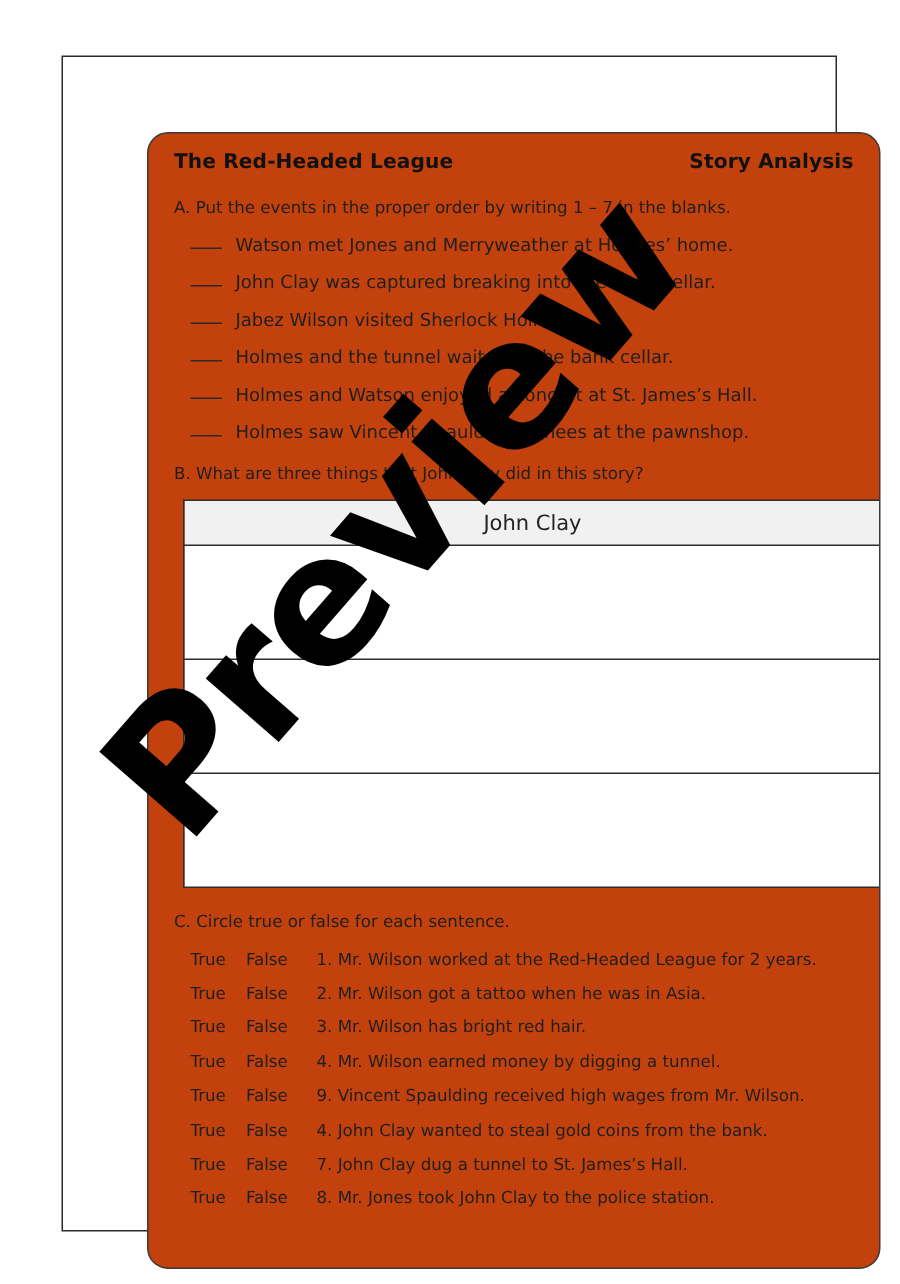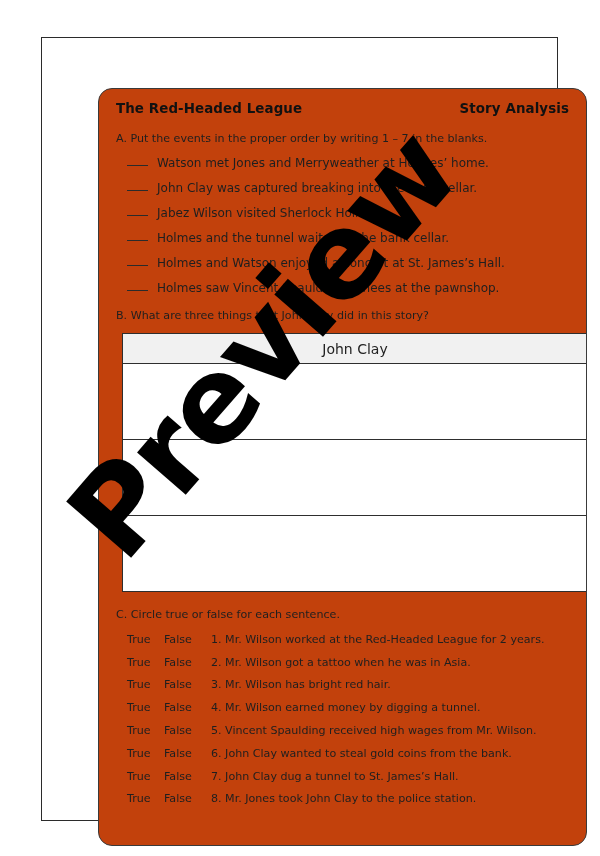--- a/index.html
+++ b/index.html
@@ -262,26 +262,26 @@
             <span class="tf-sentence">3. Mr. Wilson has bright red hair.</span>
           </li>
           <li class="tf-row">
             <span class="tf-true">True</span>
             <span class="tf-false">False</span>
             <span class="tf-sentence">4. Mr. Wilson earned money by digging a tunnel.</span>
           </li>
           <li class="tf-row">
             <span class="tf-true">True</span>
             <span class="tf-false">False</span>
-            <span class="tf-sentence">5. Vincent Spaulding received high wages from Mr. Wilson.</span>
-          </li>
-          <li class="tf-row">
-            <span class="tf-true">True</span>
-            <span class="tf-false">False</span>
-            <span class="tf-sentence">6. John Clay wanted to steal gold coins from the bank.</span>
+            <span class="tf-sentence">9. Vincent Spaulding received high wages from Mr. Wilson.</span>
+          </li>
+          <li class="tf-row">
+            <span class="tf-true">True</span>
+            <span class="tf-false">False</span>
+            <span class="tf-sentence">4. John Clay wanted to steal gold coins from the bank.</span>
           </li>
           <li class="tf-row">
             <span class="tf-true">True</span>
             <span class="tf-false">False</span>
             <span class="tf-sentence">7. John Clay dug a tunnel to St. James’s Hall.</span>
           </li>
           <li class="tf-row">
             <span class="tf-true">True</span>
             <span class="tf-false">False</span>
             <span class="tf-sentence">8. Mr. Jones took John Clay to the police station.</span>

